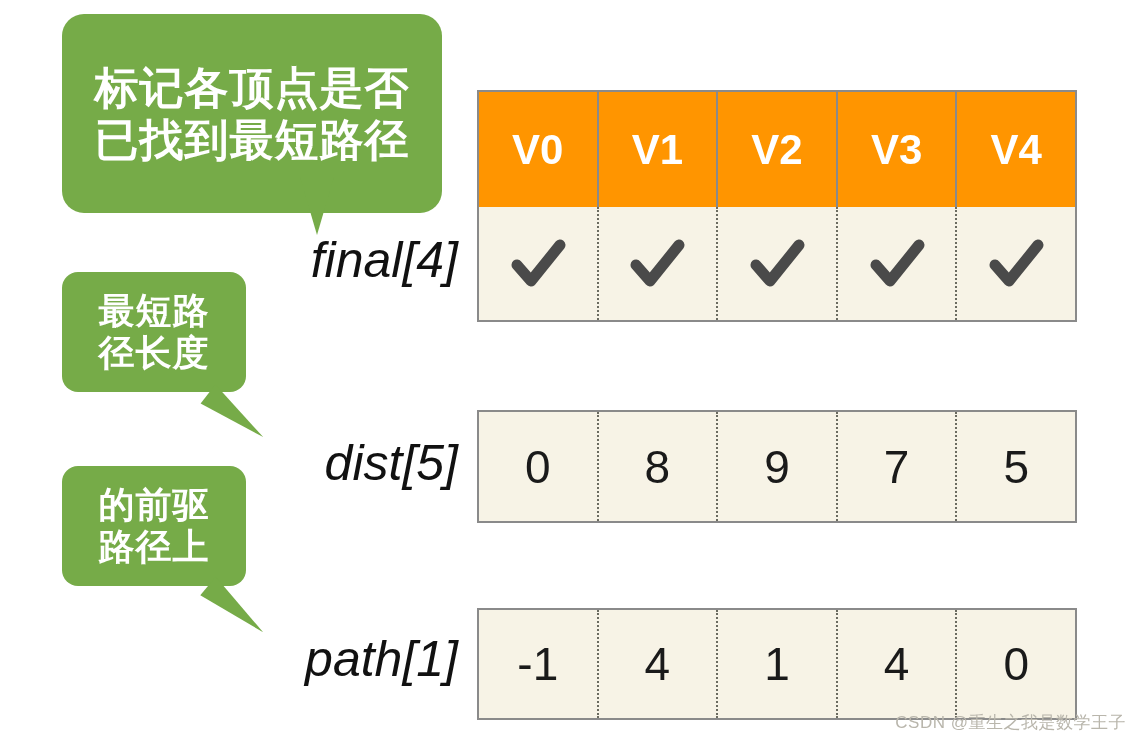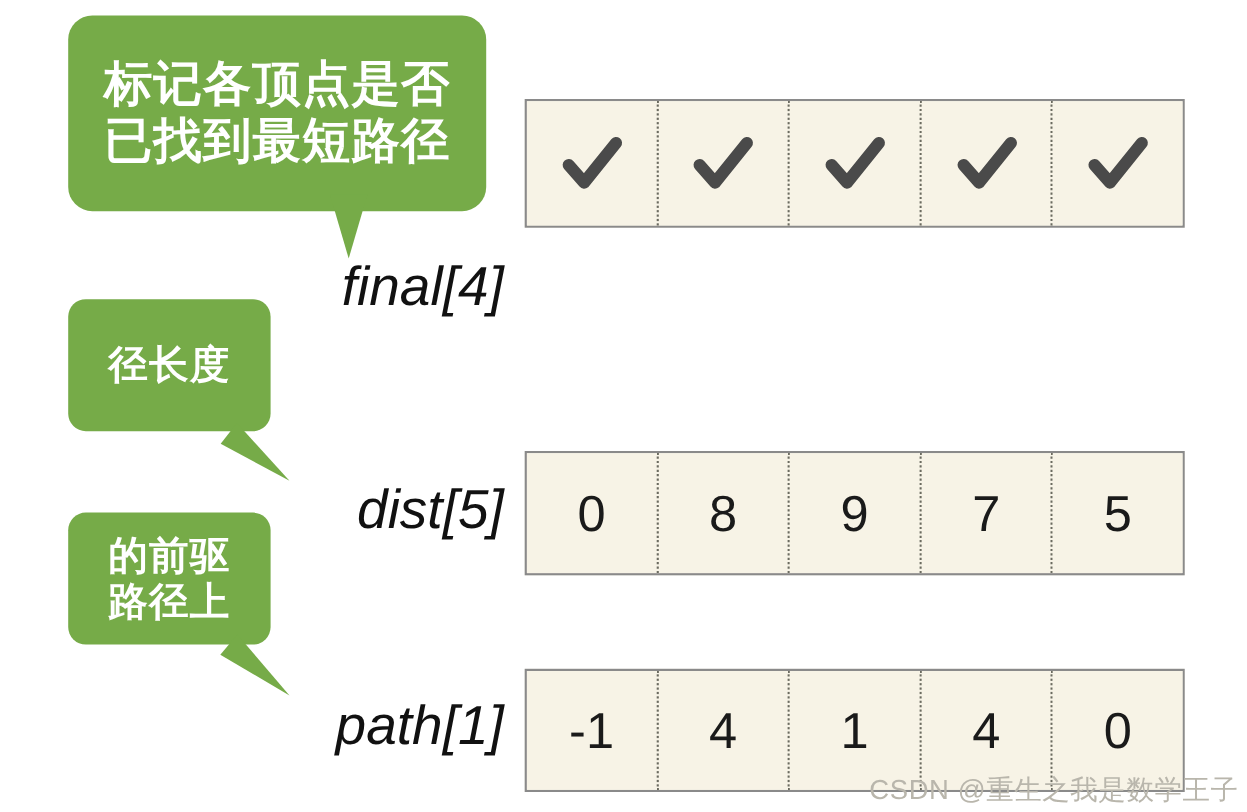--- a/index.html
+++ b/index.html
@@ -37,21 +37,21 @@
     position: absolute;
     width: 0;
     height: 0;
   }
 
   
   #callout-final {
     left: 62px;
     top: 14px;
     width: 380px;
-    height: 178px;
+    height: 199px;
     border-radius: 22px;
   }
   #callout-final .callout-line { font-size: 44px; }
   #callout-final .tail {
     left: 238px;
     top: 163px;
     border-left: 17px solid transparent;
     border-right: 17px solid transparent;
     border-top: 58px solid #76AB48;
   }
@@ -153,51 +153,59 @@
 
   .num { font-size: 46px; }
 
   .check-svg { display: block; }
 
   
   #watermark {
     position: absolute;
     right: 8px;
     bottom: 4px;
-    font-size: 25px;
+    font-size: 17px;
     color: #B9B6AC;
     white-space: nowrap;
     letter-spacing: 0.5px;
   }
 </style>
 </head>
 <body>
 
 <div class="callout" id="callout-final">
   <div class="callout-line">标记各顶点是否</div>
   <div class="callout-line">已找到最短路径</div>
   <span class="tail"></span>
 </div>
 
 <div class="callout" id="callout-dist">
+  <div class="callout-line">最短路</div>
   <div class="callout-line">径长度</div>
   <span class="tail"></span>
 </div>
 
 <div class="callout" id="callout-path">
   <div class="callout-line">的前驱</div>
   <div class="callout-line">路径上</div>
   <span class="tail"></span>
 </div>
 
 <div class="array-label" id="label-final">final[4]</div>
 <div class="array-label" id="label-dist">dist[5]</div>
 <div class="array-label" id="label-path">path[1]</div>
 
 <div class="grid" id="grid-final">
+  <div class="row head-row">
+    <div class="cell">V0</div>
+    <div class="cell">V1</div>
+    <div class="cell">V2</div>
+    <div class="cell">V3</div>
+    <div class="cell">V4</div>
+  </div>
   <div class="row body-row">
     <div class="cell">
       <svg class="check-svg" width="62" height="62" viewBox="0 0 62 62">
           <path d="M10 32 L24 48 L53 12" stroke="#4A4A4A" stroke-width="11" fill="none" stroke-linecap="round" stroke-linejoin="round"></path>
         </svg>
     </div>
     <div class="cell">
       <svg class="check-svg" width="62" height="62" viewBox="0 0 62 62">
           <path d="M10 32 L24 48 L53 12" stroke="#4A4A4A" stroke-width="11" fill="none" stroke-linecap="round" stroke-linejoin="round"></path>
         </svg>

